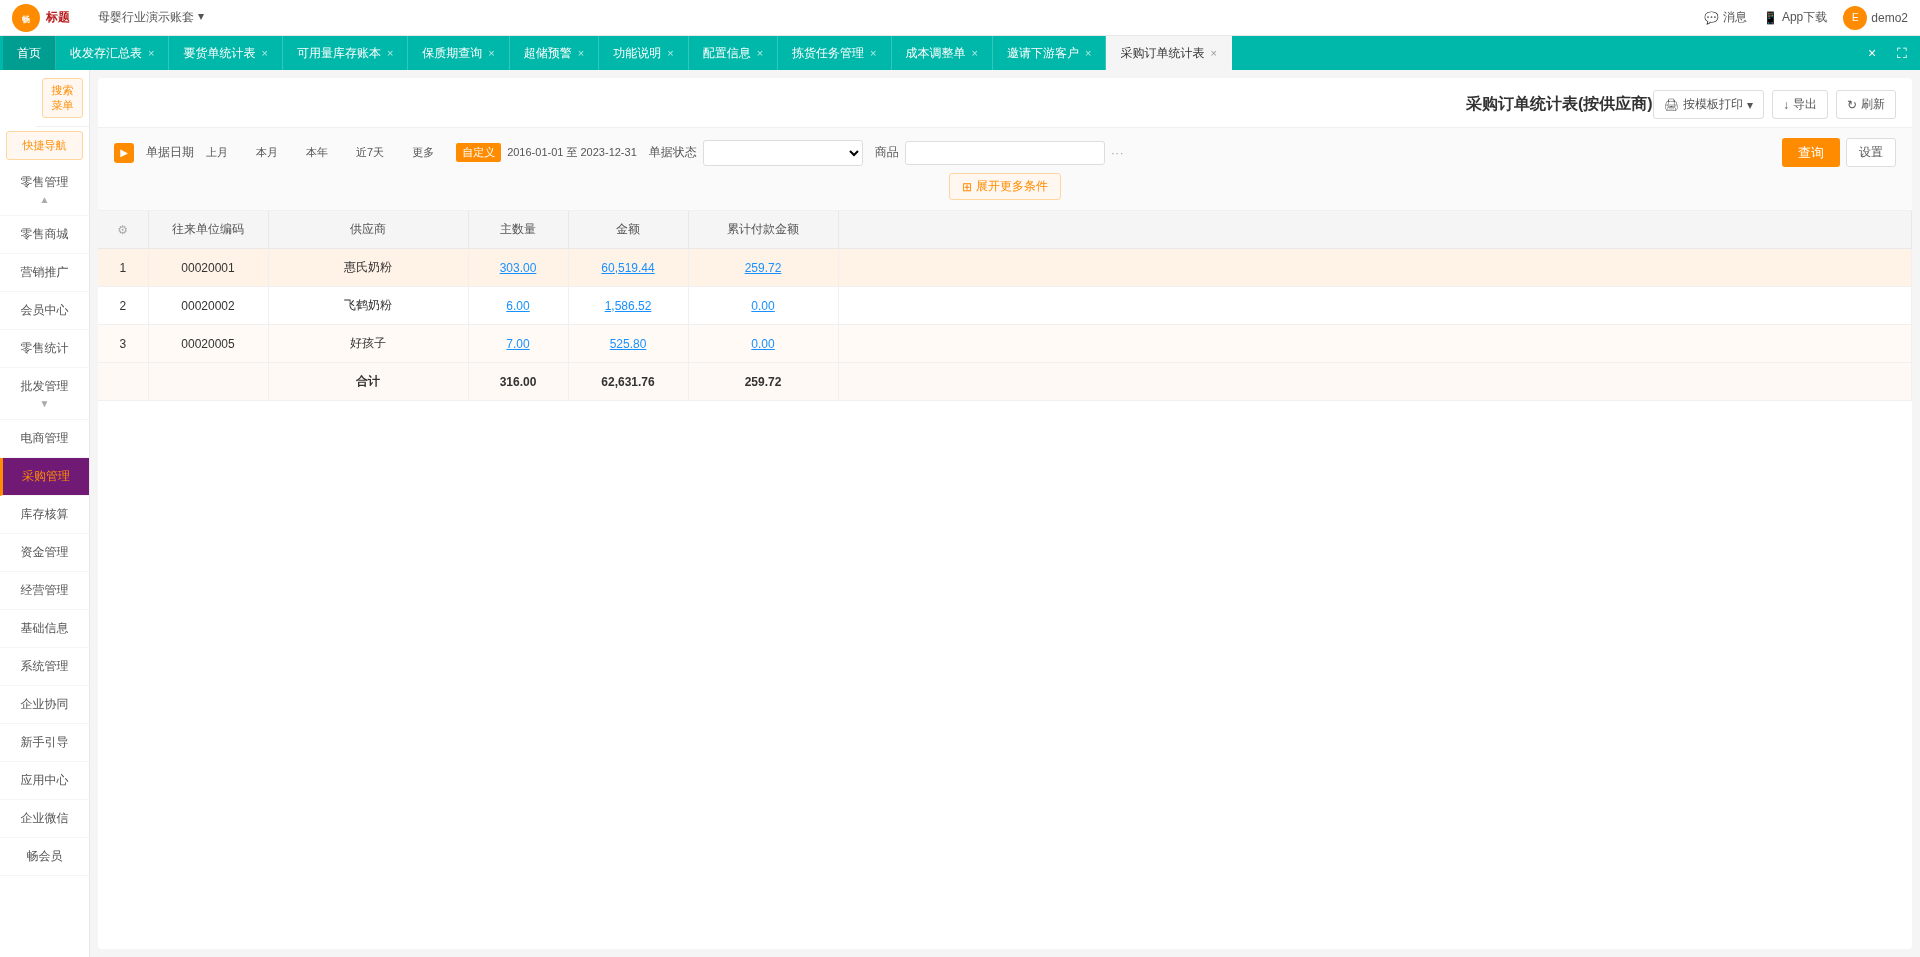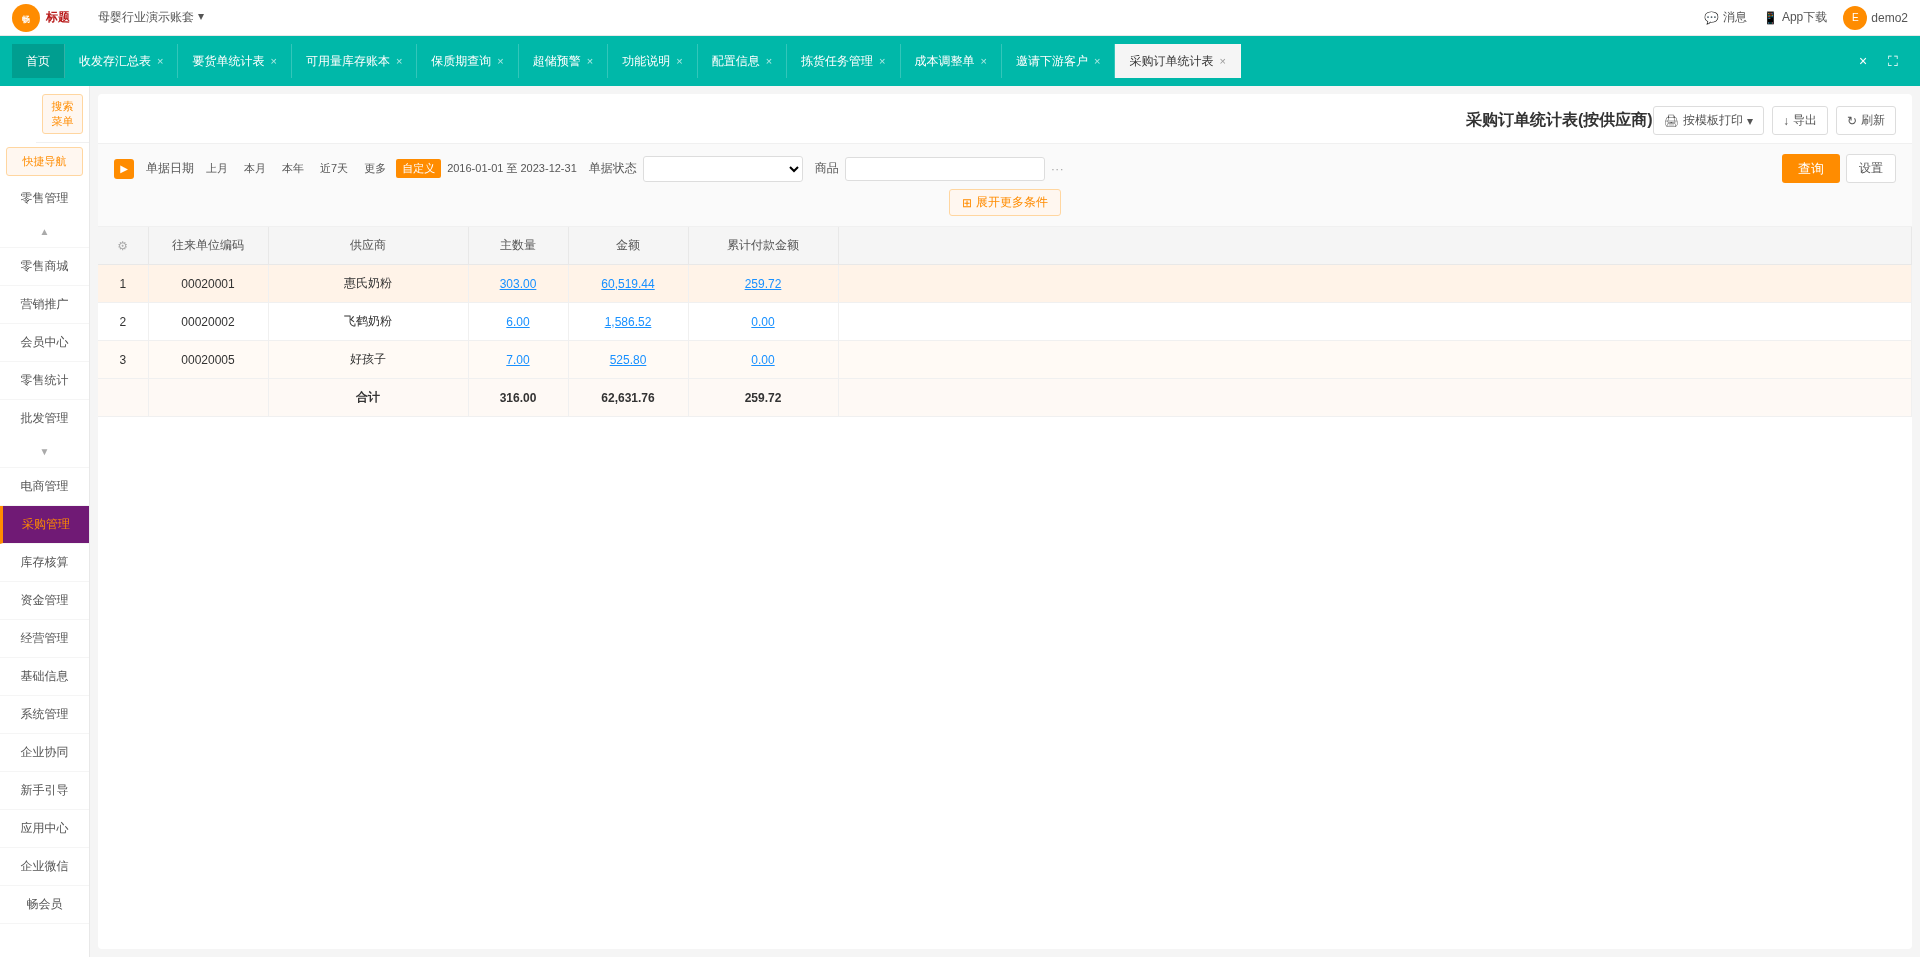--- a/index.html
+++ b/index.html
@@ -10,38 +10,38 @@
     .topbar-left { display: flex; align-items: center; gap: 8px; }
     .logo-area { display: flex; align-items: center; gap: 6px; }
     .logo-icon { width: 28px; height: 28px; background: #ff8c00; border-radius: 50%; display: flex; align-items: center; justify-content: center; color: white; font-size: 12px; font-weight: bold; }
     .logo-text { color: #b91c1c; font-size: 12px; font-weight: bold; }
     .workspace-selector { display: flex; gap: 4px; color: #555; font-size: 12px; cursor: pointer; margin-left: 20px; }
     .topbar-right { display: flex; align-items: center; gap: 16px; color: #555; font-size: 12px; }
     .topbar-right-item { display: flex; align-items: center; gap: 4px; cursor: pointer; }
     .avatar { width: 24px; height: 24px; background: #ff8c00; border-radius: 50%; display: flex; align-items: center; justify-content: center; color: white; font-size: 10px; }
 
     
-    .nav-tabs { height: 50px; background: #00b8a9; display: flex; align-items: center; padding: 0 12px; overflow: hidden; }
+    .nav-tabs { height: 34px; background: #00b8a9; display: flex; align-items: flex-start; padding: 0 3px; overflow: hidden; }
     .nav-tab { height: 34px; padding: 0 14px; display: flex; align-items: center; color: white; font-size: 12px; cursor: pointer; white-space: nowrap; border-right: 1px solid rgba(255,255,255,0.2); gap: 6px; position: relative; }
     .nav-tab.active { background: #f5f5f5; color: #333; border-bottom: none; }
     .nav-tab .close-btn { color: rgba(255,255,255,0.7); font-size: 11px; }
     .nav-tab.active .close-btn { color: #999; }
     .nav-tab-home { background: #009e90; }
     .nav-tab-controls { margin-left: auto; display: flex; }
     .nav-tab-ctrl-btn { width: 30px; height: 34px; display: flex; align-items: center; justify-content: center; color: white; cursor: pointer; font-size: 14px; }
 
     
     .main-layout { display: flex; flex: 1; overflow: hidden; }
 
     
     .sidebar { width: 90px; background: white; border-right: 1px solid #e8e8e8; display: flex; flex-direction: column; overflow-y: auto; }
     .sidebar-search { padding: 8px 6px; border-bottom: 1px solid #f0f0f0; margin-left: 36px; }
     .sidebar-search-btn { width: 100%; padding: 4px; background: #fff7f0; border: 1px solid #ffd6a0; border-radius: 3px; color: #ff8c00; font-size: 11px; text-align: center; cursor: pointer; }
     .sidebar-nav-btn { padding: 6px 4px; background: #fff7f0; border: 1px solid #ffd6a0; border-radius: 3px; color: #ff8c00; font-size: 11px; text-align: center; cursor: pointer; margin: 4px 6px; }
-    .sidebar-item { padding: 10px 0; text-align: center; color: #555; font-size: 12px; cursor: pointer; border-bottom: 1px solid #f5f5f5; display: flex; flex-direction: column; align-items: center; gap: 19px; }
+    .sidebar-item { padding: 10px 0; text-align: center; color: #555; font-size: 12px; cursor: pointer; border-bottom: 1px solid #f5f5f5; display: flex; flex-direction: column; align-items: center; gap: 3px; }
     .sidebar-item.active { color: #ff8c00; background: #701a75; border-left: 3px solid #ff8c00; }
 
     
     .content { flex: 1; display: flex; flex-direction: column; overflow: hidden; background: #f5f5f5; }
 
     
     .page-content { flex: 1; background: white; margin: 8px; border-radius: 4px; display: flex; flex-direction: column; overflow: hidden; }
 
     
     .page-header { padding: 12px 16px 8px; display: flex; align-items: center; justify-content: flex-end; border-bottom: 1px solid #f0f0f0; }
@@ -49,21 +49,21 @@
     .page-actions { display: flex; align-items: center; gap: 8px; }
     .btn-print { display: flex; align-items: center; gap: 4px; padding: 5px 10px; border: 1px solid #ddd; border-radius: 3px; background: white; color: #555; font-size: 12px; cursor: pointer; }
     .btn-export { display: flex; align-items: center; gap: 4px; padding: 5px 10px; border: 1px solid #ddd; border-radius: 3px; background: white; color: #555; font-size: 12px; cursor: pointer; }
     .btn-refresh { display: flex; align-items: center; gap: 4px; padding: 5px 10px; border: 1px solid #ddd; border-radius: 3px; background: white; color: #555; font-size: 12px; cursor: pointer; }
 
     
     .filter-area { padding: 10px 16px; background: #fafafa; border-bottom: 1px solid #f0f0f0; }
     .filter-row { display: flex; align-items: center; gap: 12px; flex-wrap: wrap; }
     .filter-item { display: flex; align-items: center; gap: 6px; }
     .filter-label { color: #555; font-size: 12px; white-space: nowrap; }
-    .date-shortcuts { display: flex; align-items: center; gap: 4px; }
+    .date-shortcuts { display: flex; align-items: center; gap: 16px; }
     .date-shortcut { padding: 2px 6px; font-size: 11px; color: #555; cursor: pointer; border: none; background: none; }
     .date-tag { padding: 2px 6px; font-size: 11px; color: white; background: #ff8c00; border-radius: 2px; cursor: pointer; }
     .date-range { color: #555; font-size: 11px; }
     .filter-select { display: flex; align-items: center; gap: 4px; }
     .select-input { min-width: 160px; padding: 4px 8px; border: 1px solid #ddd; border-radius: 3px; font-size: 12px; background: white; }
     .text-input { min-width: 200px; padding: 4px 8px; border: 1px solid #ddd; border-radius: 3px; font-size: 12px; }
     .btn-query { padding: 5px 16px; background: #ff8c00; color: white; border: none; border-radius: 3px; font-size: 13px; cursor: pointer; }
     .btn-settings { padding: 5px 12px; background: white; color: #555; border: 1px solid #ddd; border-radius: 3px; font-size: 12px; cursor: pointer; }
     .filter-extra { display: flex; justify-content: center; }
 

